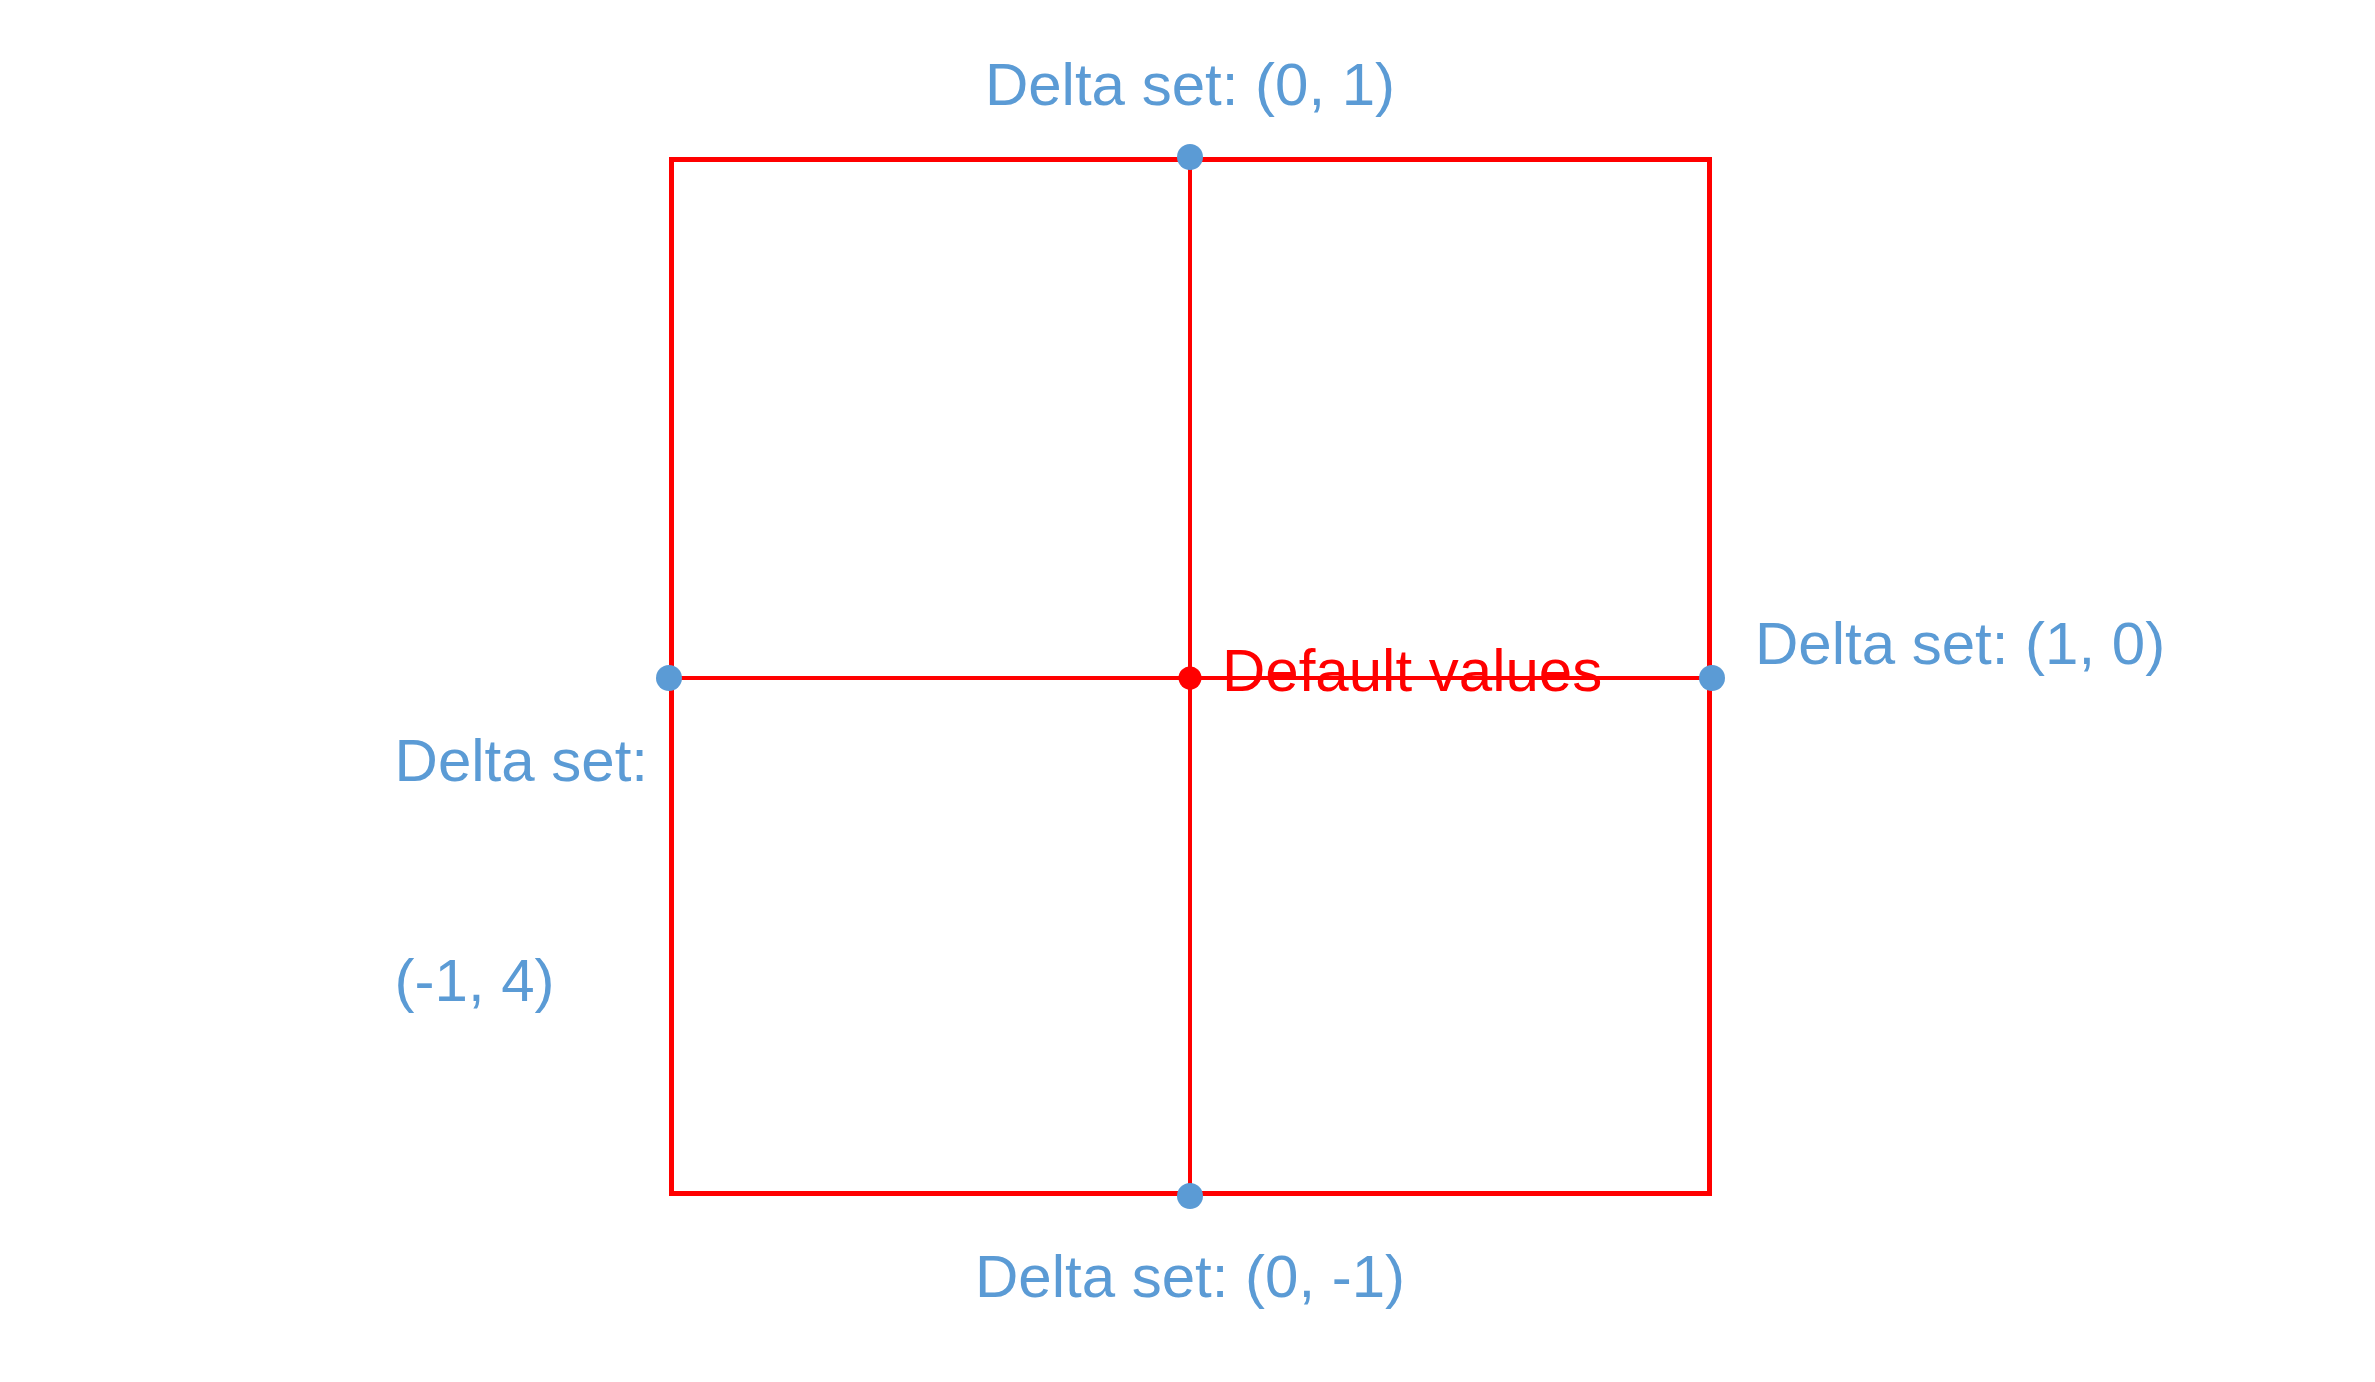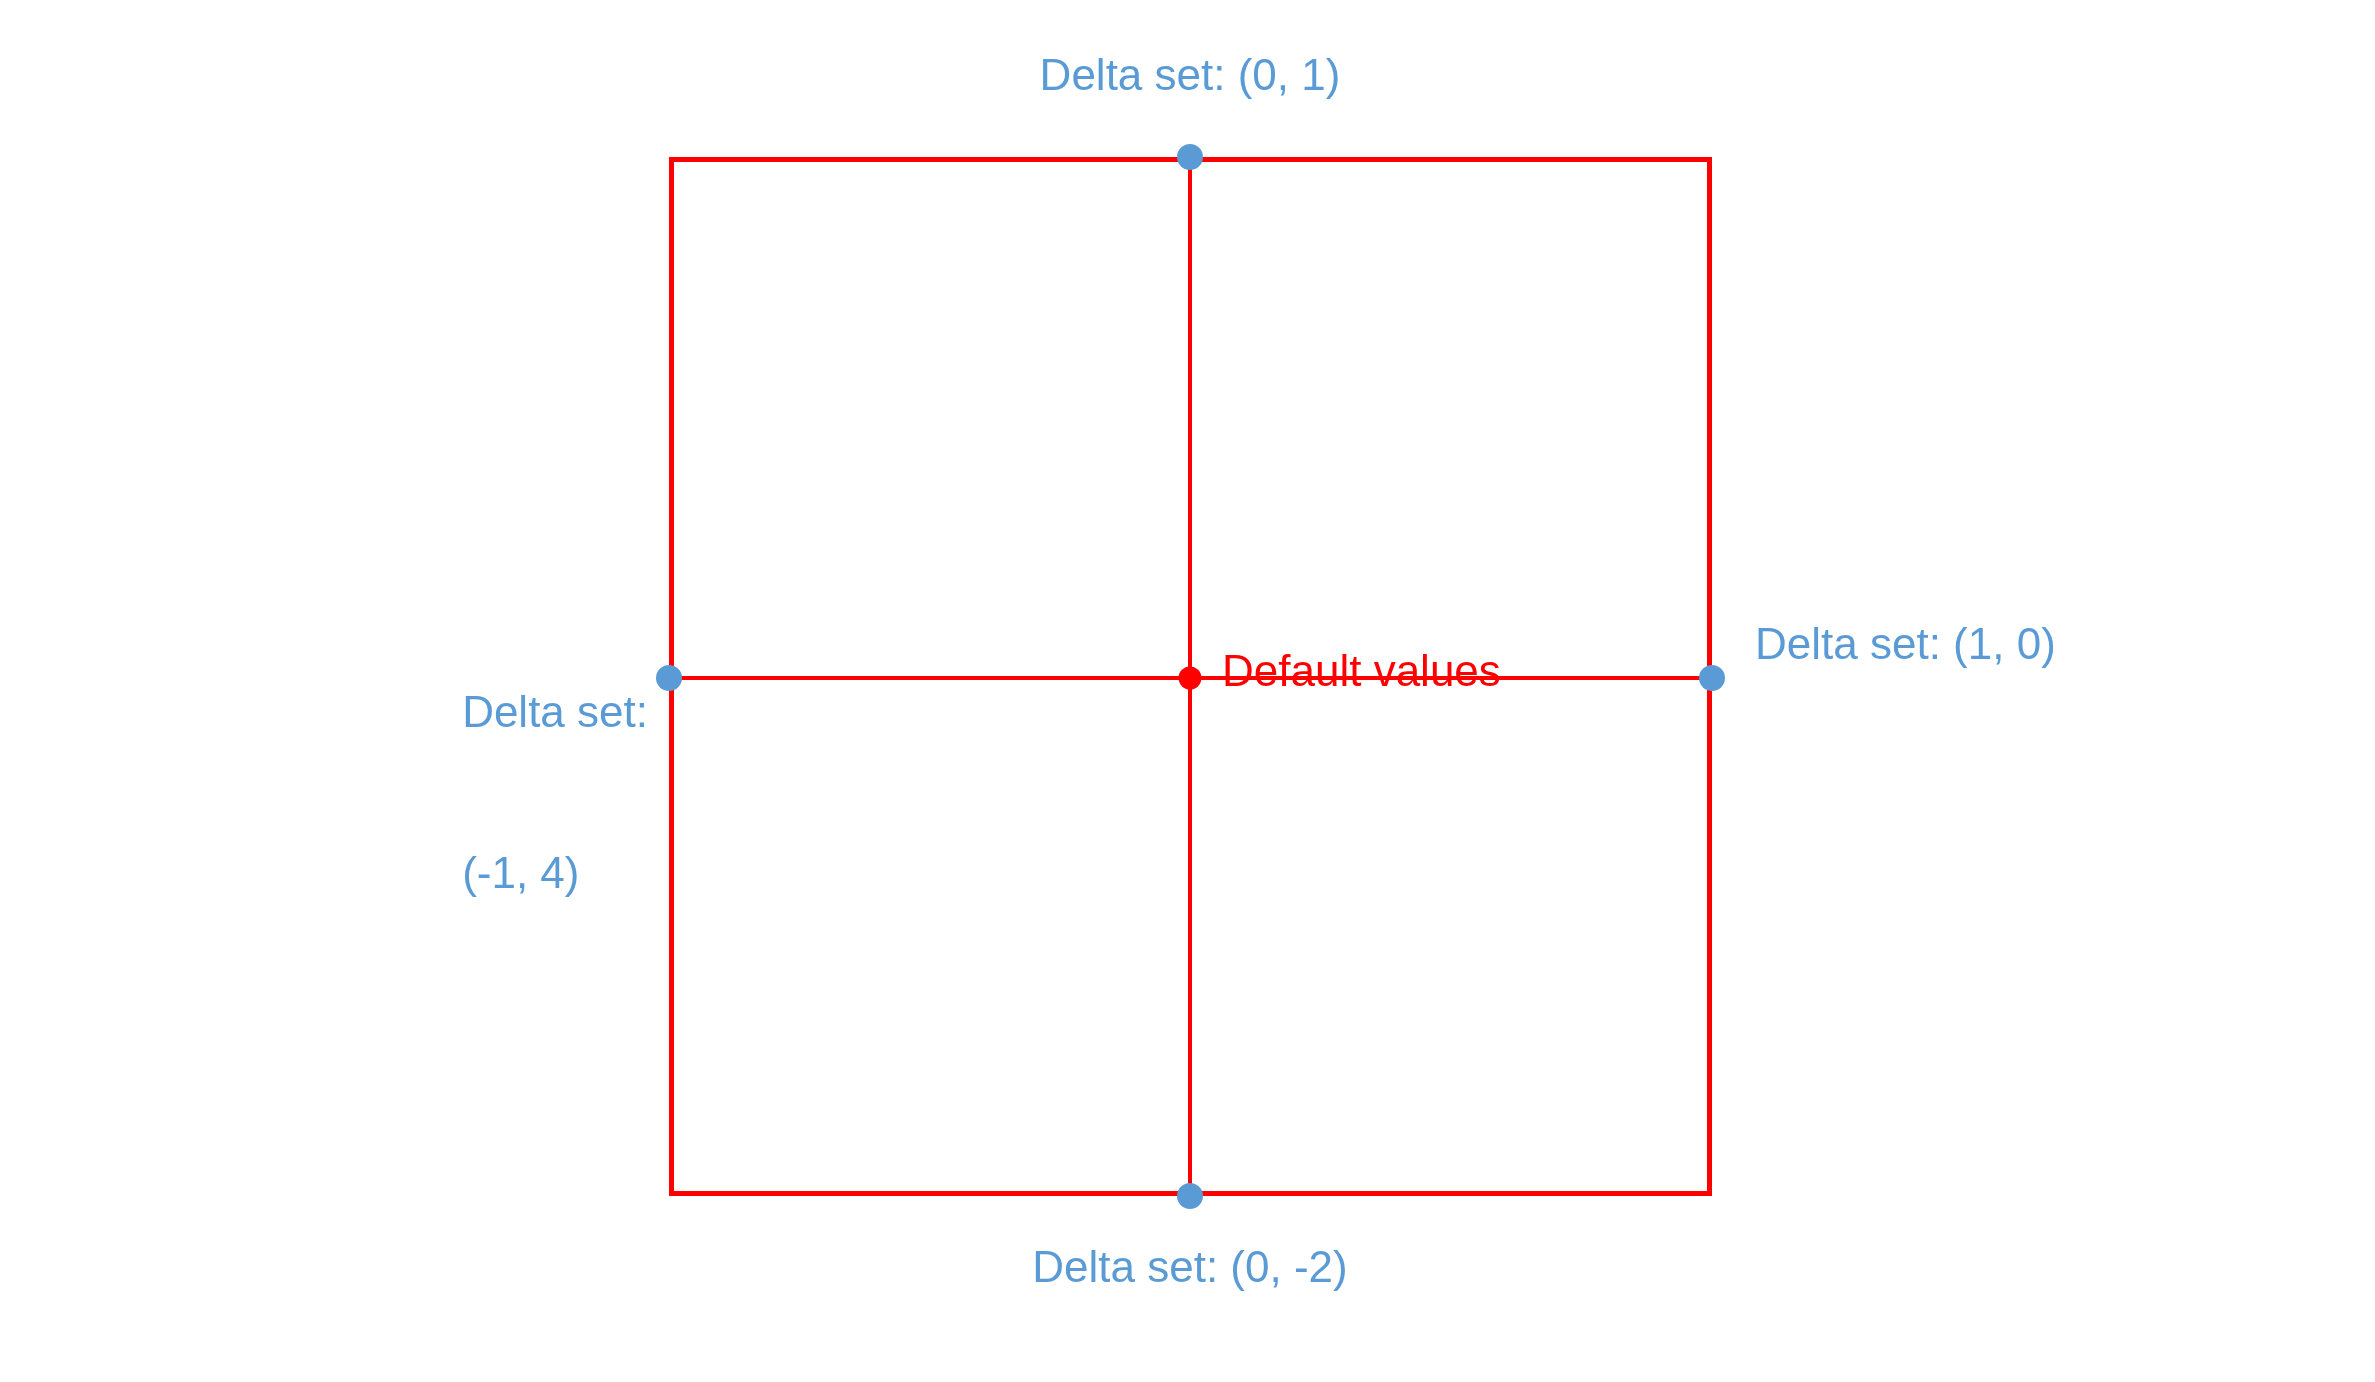--- a/index.html
+++ b/index.html
@@ -68,21 +68,21 @@
 
   .dot-top    { left: 1190px; top: 157px; }
   .dot-bottom { left: 1190px; top: 1196px; }
   .dot-left   { left: 669px;  top: 678px; }
   .dot-right  { left: 1712px; top: 678px; }
   .dot-center { left: 1190px; top: 678px; }
 
   
   .label {
     position: absolute;
-    font-size: 44px;
+    font-size: 60px;
     line-height: 1.22;
     white-space: pre;
   }
   .label-blue { color: #5B9BD5; }
   .label-red  { color: #FF0000; }
 
   .label-top {
     left: 1190px;
     top: 48px;
     transform: translateX(-50%);
@@ -120,21 +120,21 @@
   <div class="dot dot-blue dot-top"></div>
   <div class="dot dot-blue dot-right"></div>
   <div class="dot dot-blue dot-bottom"></div>
   <div class="dot dot-blue dot-left"></div>
   <div class="dot dot-red  dot-center"></div>
 
   <div class="label label-blue label-top">Delta set: (0, 1)</div>
 
   <div class="label label-blue label-right">Delta set: (1, 0)</div>
 
-  <div class="label label-blue label-bottom">Delta set: (0, -2)</div>
+  <div class="label label-blue label-bottom">Delta set: (0, -1)</div>
 
   <div class="label label-blue label-left">
     <div>Delta set:</div>
     <div>(-1, 4)</div>
   </div>
 
   <div class="label label-red label-center">Default values</div>
 
 </div>
 

